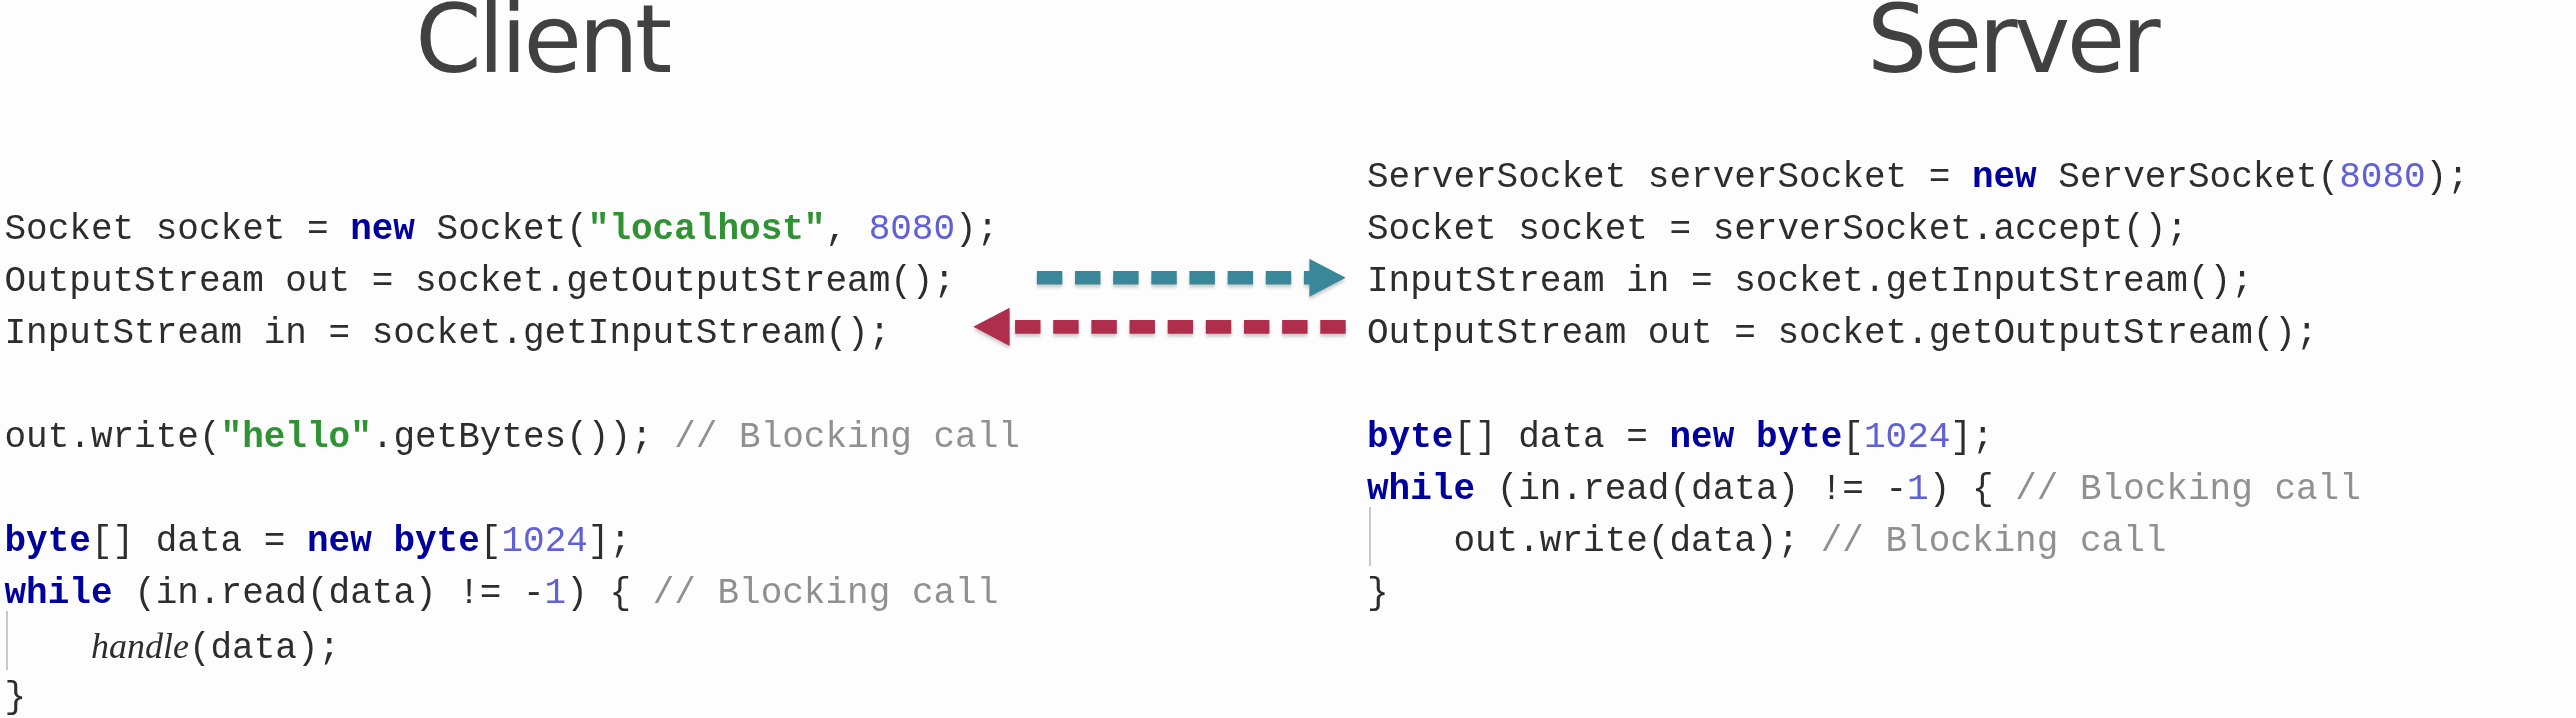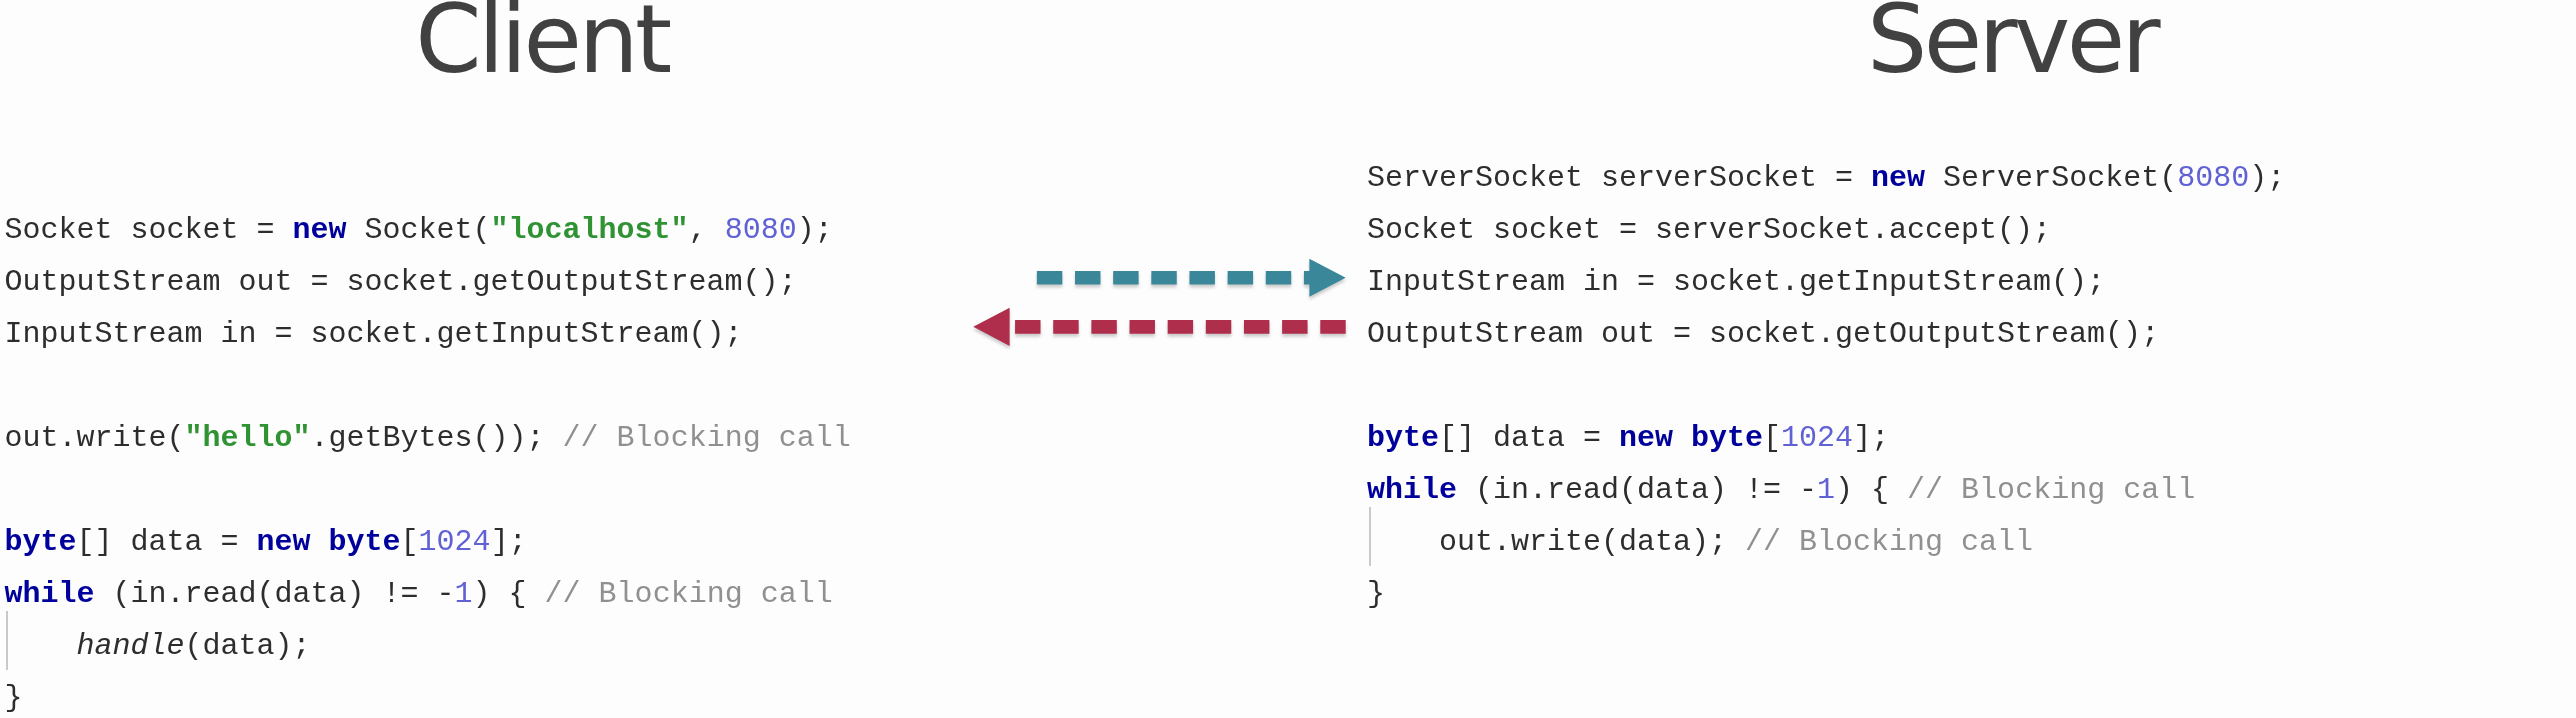--- a/index.html
+++ b/index.html
@@ -14,36 +14,36 @@
     text-align:center;
     font-family: "DejaVu Sans", sans-serif;
     font-size:95px; line-height:109px; letter-spacing:-3.6px;
     color: var(--title, #414141);
   }
   .title.client { left:87px; }
   .title.server { left:1557px; }
   .code {
     position:absolute;
     font-family: "Liberation Mono", monospace;
-    font-size:30px; line-height:52px;
+    font-size:36px; line-height:52px;
     color: var(--code, #2d2d2d);
     white-space:pre;
   }
   .code.client { left:4.5px;  top:204px; }
   .code.server { left:1367px; top:152px; }
   .code-line { position:relative; height:52px; }
   .code-line.guide::before {
     content:""; position:absolute; left:1.8px; top:-9px; bottom:1.8px;
     width:1.8px; background: var(--indent-guide, #c9c9c9);
   }
   .kw  { color: var(--keyword, #00009c); font-weight:bold; }
   .num { color: var(--number, #6161d6); }
   .str { color: var(--string, #2f9333); font-weight:bold; }
   .com { color: var(--comment, #909090); }
-  .it  { font-style:italic; }
+  .it  { font-style:italic;font-family:Liberation Serif, serif; }
   .arrows {
     position:absolute; left:955px; top:246px;
     filter: drop-shadow(0 3.6px 1.8px rgba(60,60,60,0.25));
   }
 </style>
 </head>
 <body>
 
 <div class="title client">Client</div>
 <div class="title server">Server</div>

